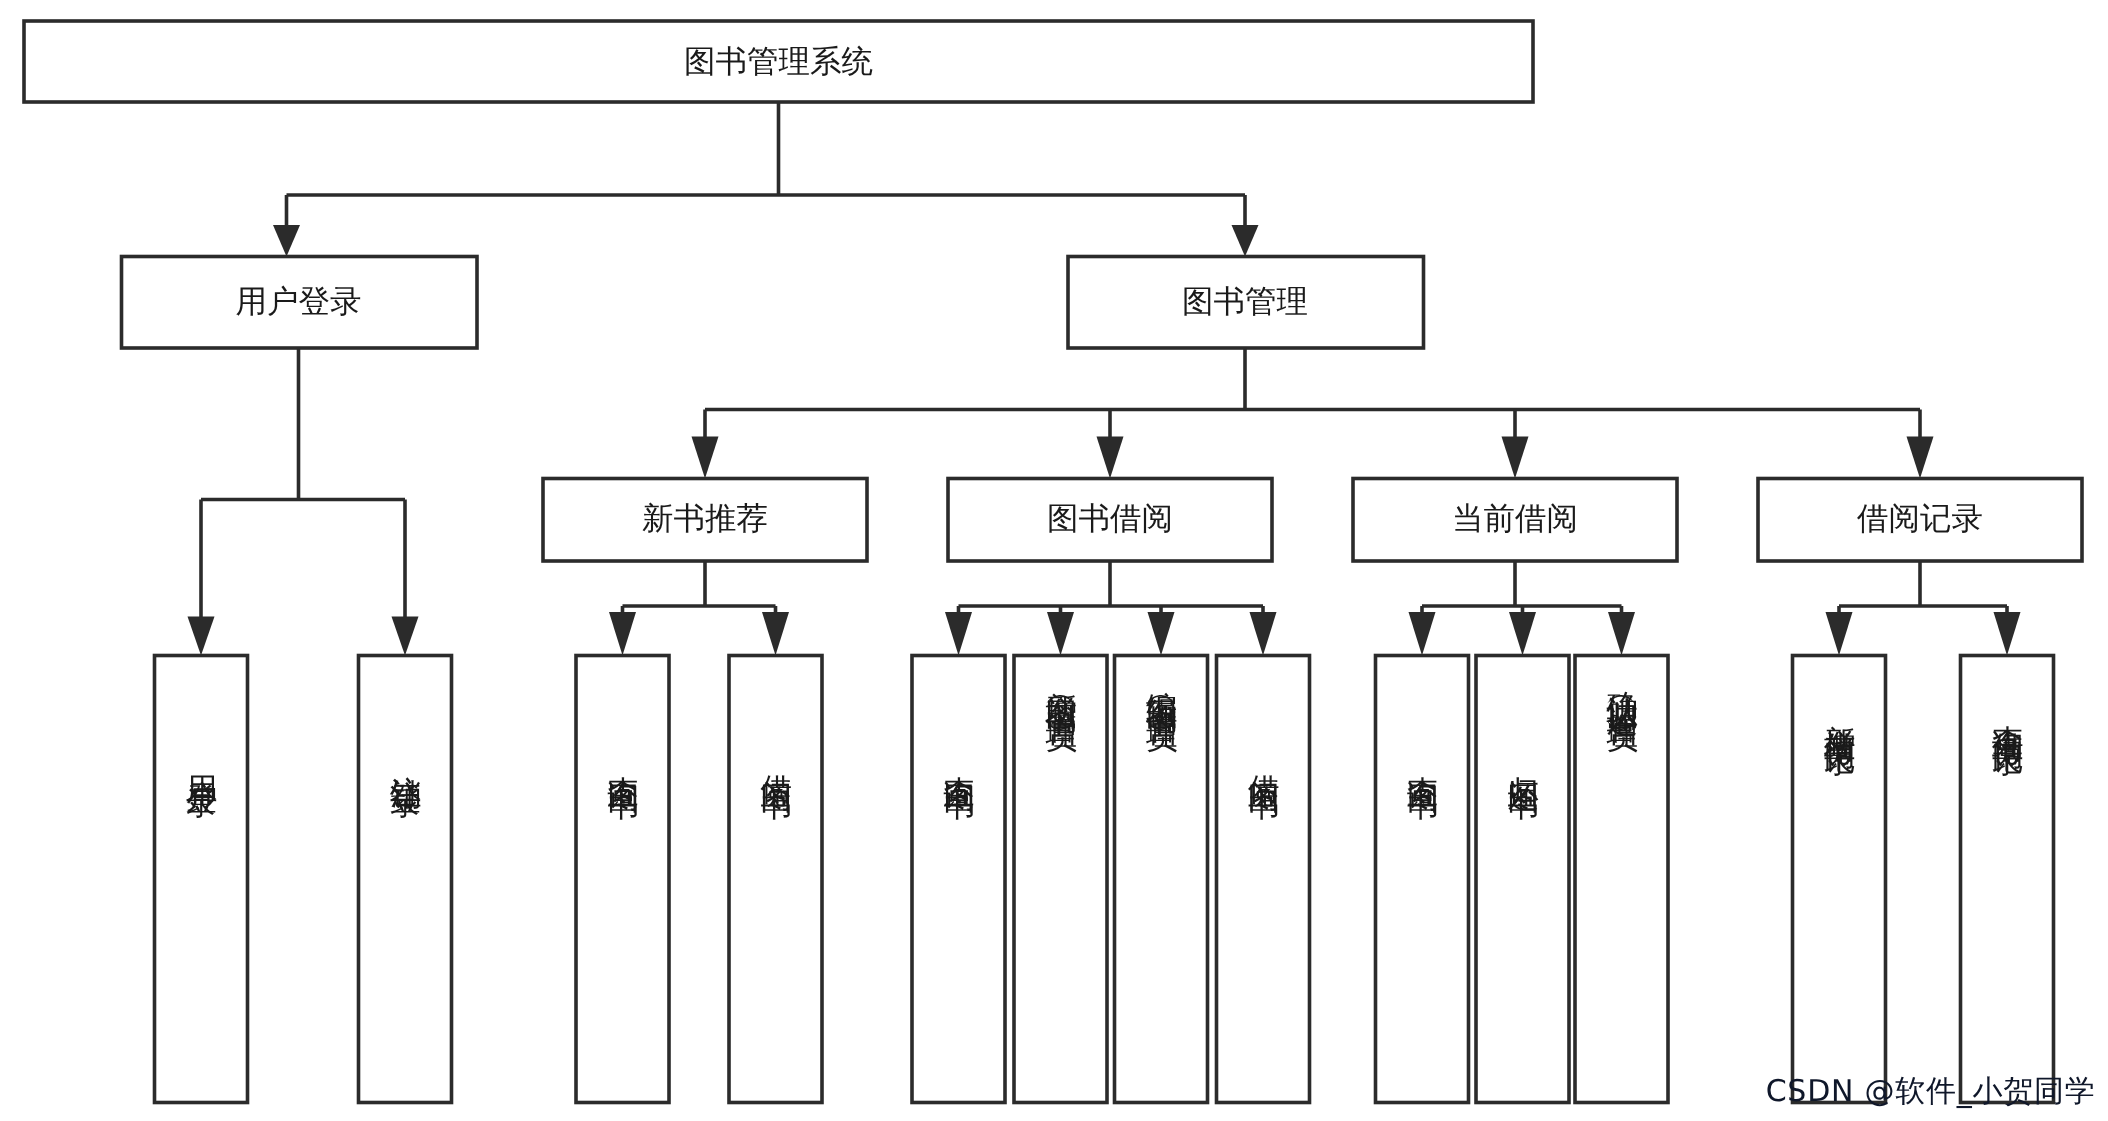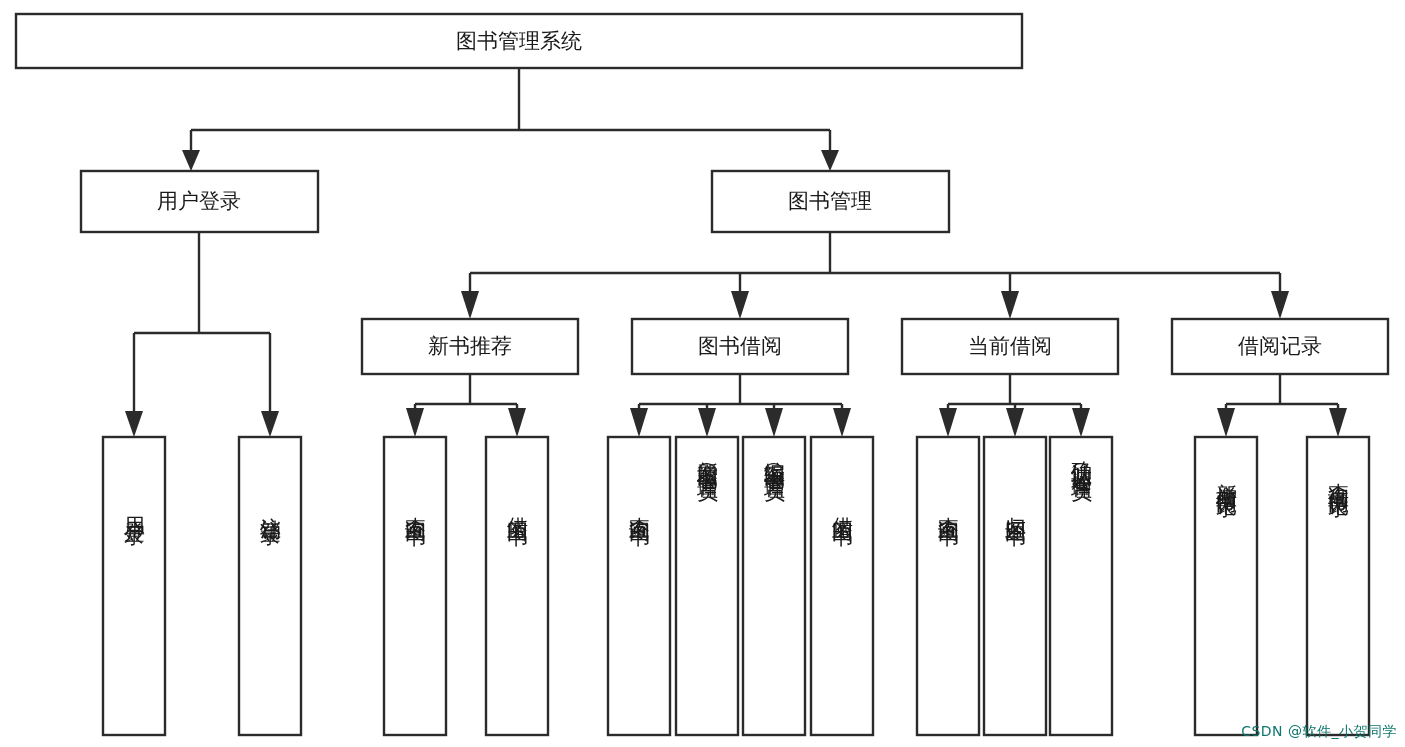--- a/index.html
+++ b/index.html
@@ -67,22 +67,22 @@
     line-height: 1.0;
     letter-spacing: 3px;
     color: #1a1a1a;
     white-space: nowrap;
   }
   .watermark {
     position: absolute;
     right: 8px;
     bottom: 6px;
     font-family: "DejaVu Sans", "Liberation Sans", sans-serif;
-    font-size: 14px;
-    color: #0f766e;
+    font-size: 20px;
+    color: #0f172a;
     letter-spacing: 0.5px;
     user-select: none;
     pointer-events: none;
   }
 </style>
 </head>
 <body>
 
 <div id="diagram-root">
 

